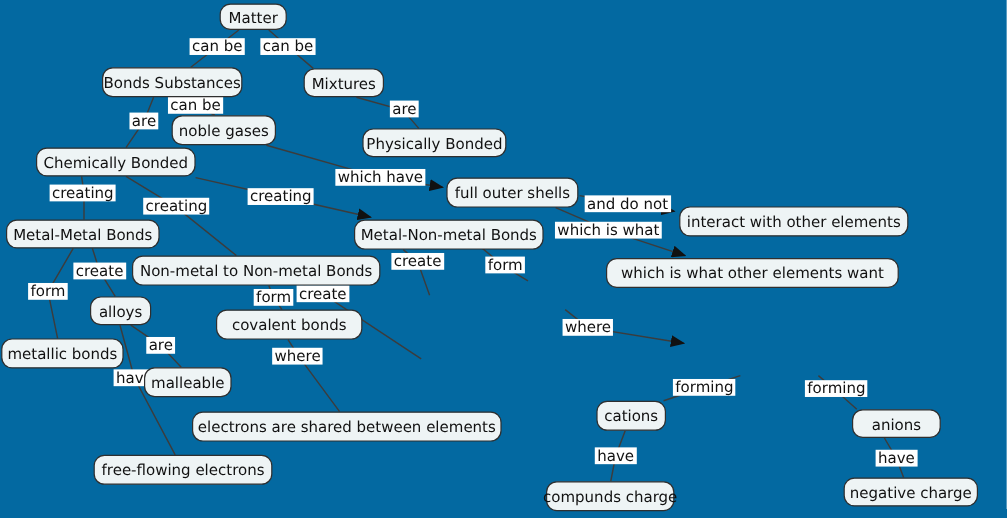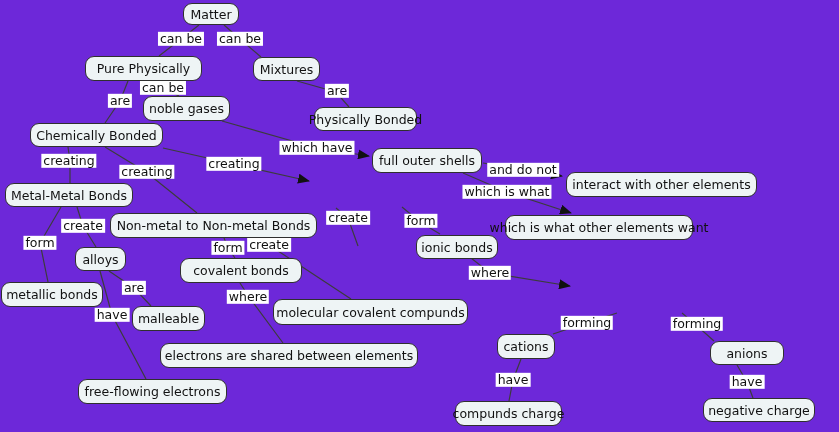--- a/index.html
+++ b/index.html
@@ -1,17 +1,17 @@
 <!DOCTYPE html>
 <html><head>
 <meta charset="utf-8">
 <style>
   html,body{margin:0;padding:0;background:#ffffff;}
   .canvas{
-    position:relative;width:839px;height:432px;background:#6d28d9;overflow:hidden;
+    position:relative;width:839px;height:432px;background:#0369a1;overflow:hidden;
     font-family:"DejaVu Sans","Liberation Sans",sans-serif;
   }
   .links-svg{position:absolute;left:0;top:0;z-index:0;}
   .node{
     position:absolute;box-sizing:border-box;z-index:2;
     display:flex;align-items:center;justify-content:center;
     background:#eef4f5;border:1.4px solid #2f2f2f;border-radius:9px;
     font-size:12.5px;color:#111111;white-space:nowrap;padding:0 3px;
   }
   .lbl{
@@ -54,36 +54,35 @@
       <polyline points="100,271 112,315 146,379"></polyline>
       <polyline points="471,258 490,273 570,286" marker-end="url(#arw)"></polyline>
       <polyline points="617,313 586,323 553,334"></polyline>
       <polyline points="682,313 696,325 714,341"></polyline>
       <polyline points="521,359 513,380 509,401"></polyline>
       <polyline points="737,365 747,382 753,398"></polyline>
     </g>
   </svg>
 
   <div class="node" style="left:183px;top:3px;width:56px;height:22px">Matter</div>
-  <div class="node" style="left:85px;top:56px;width:117px;height:25px">Pure Physically</div>
+  <div class="node" style="left:85px;top:56px;width:117px;height:25px">Bonds Substances</div>
   <div class="node" style="left:253px;top:57px;width:67px;height:24px">Mixtures</div>
   <div class="node" style="left:143px;top:96px;width:87px;height:25px">noble gases</div>
-  <div class="node" style="left:314px;top:107px;width:103px;height:24px">Physically Bonded</div>
+  <div class="node" style="left:302px;top:107px;width:120px;height:24px">Physically Bonded</div>
   <div class="node" style="left:30px;top:123px;width:133px;height:24px">Chemically Bonded</div>
   <div class="node" style="left:5px;top:183px;width:128px;height:24px">Metal-Metal Bonds</div>
   <div class="node" style="left:372px;top:148px;width:110px;height:25px">full outer shells</div>
+  <div class="node" style="left:295px;top:183px;width:158px;height:25px">Metal-Non-metal Bonds</div>
   <div class="node" style="left:566px;top:172px;width:191px;height:25px">interact with other elements</div>
   <div class="node" style="left:110px;top:213px;width:207px;height:25px">Non-metal to Non-metal Bonds</div>
-  <div class="node" style="left:505px;top:215px;width:188px;height:25px">which is what other elements want</div>
-  <div class="node" style="left:416px;top:235px;width:82px;height:24px">ionic bonds</div>
+  <div class="node" style="left:505px;top:215px;width:244px;height:25px">which is what other elements want</div>
   <div class="node" style="left:75px;top:247px;width:51px;height:24px">alloys</div>
   <div class="node" style="left:180px;top:258px;width:122px;height:25px">covalent bonds</div>
   <div class="node" style="left:1px;top:282px;width:102px;height:25px">metallic bonds</div>
-  <div class="node" style="left:273px;top:299px;width:195px;height:26px">molecular covalent compunds</div>
-  <div class="node" style="left:132px;top:306px;width:73px;height:25px">malleable</div>
+  <div class="node" style="left:120px;top:306px;width:73px;height:25px">malleable</div>
   <div class="node" style="left:160px;top:343px;width:258px;height:25px">electrons are shared between elements</div>
   <div class="node" style="left:497px;top:334px;width:58px;height:25px">cations</div>
   <div class="node" style="left:710px;top:341px;width:74px;height:24px">anions</div>
   <div class="node" style="left:78px;top:379px;width:149px;height:25px">free-flowing electrons</div>
   <div class="node" style="left:455px;top:401px;width:107px;height:25px">compunds charge</div>
   <div class="node" style="left:703px;top:398px;width:112px;height:24px">negative charge</div>
 
   <span class="lbl" style="left:181px;top:39px">can be</span>
   <span class="lbl" style="left:240px;top:39px">can be</span>
   <span class="lbl" style="left:120px;top:101px">are</span>

